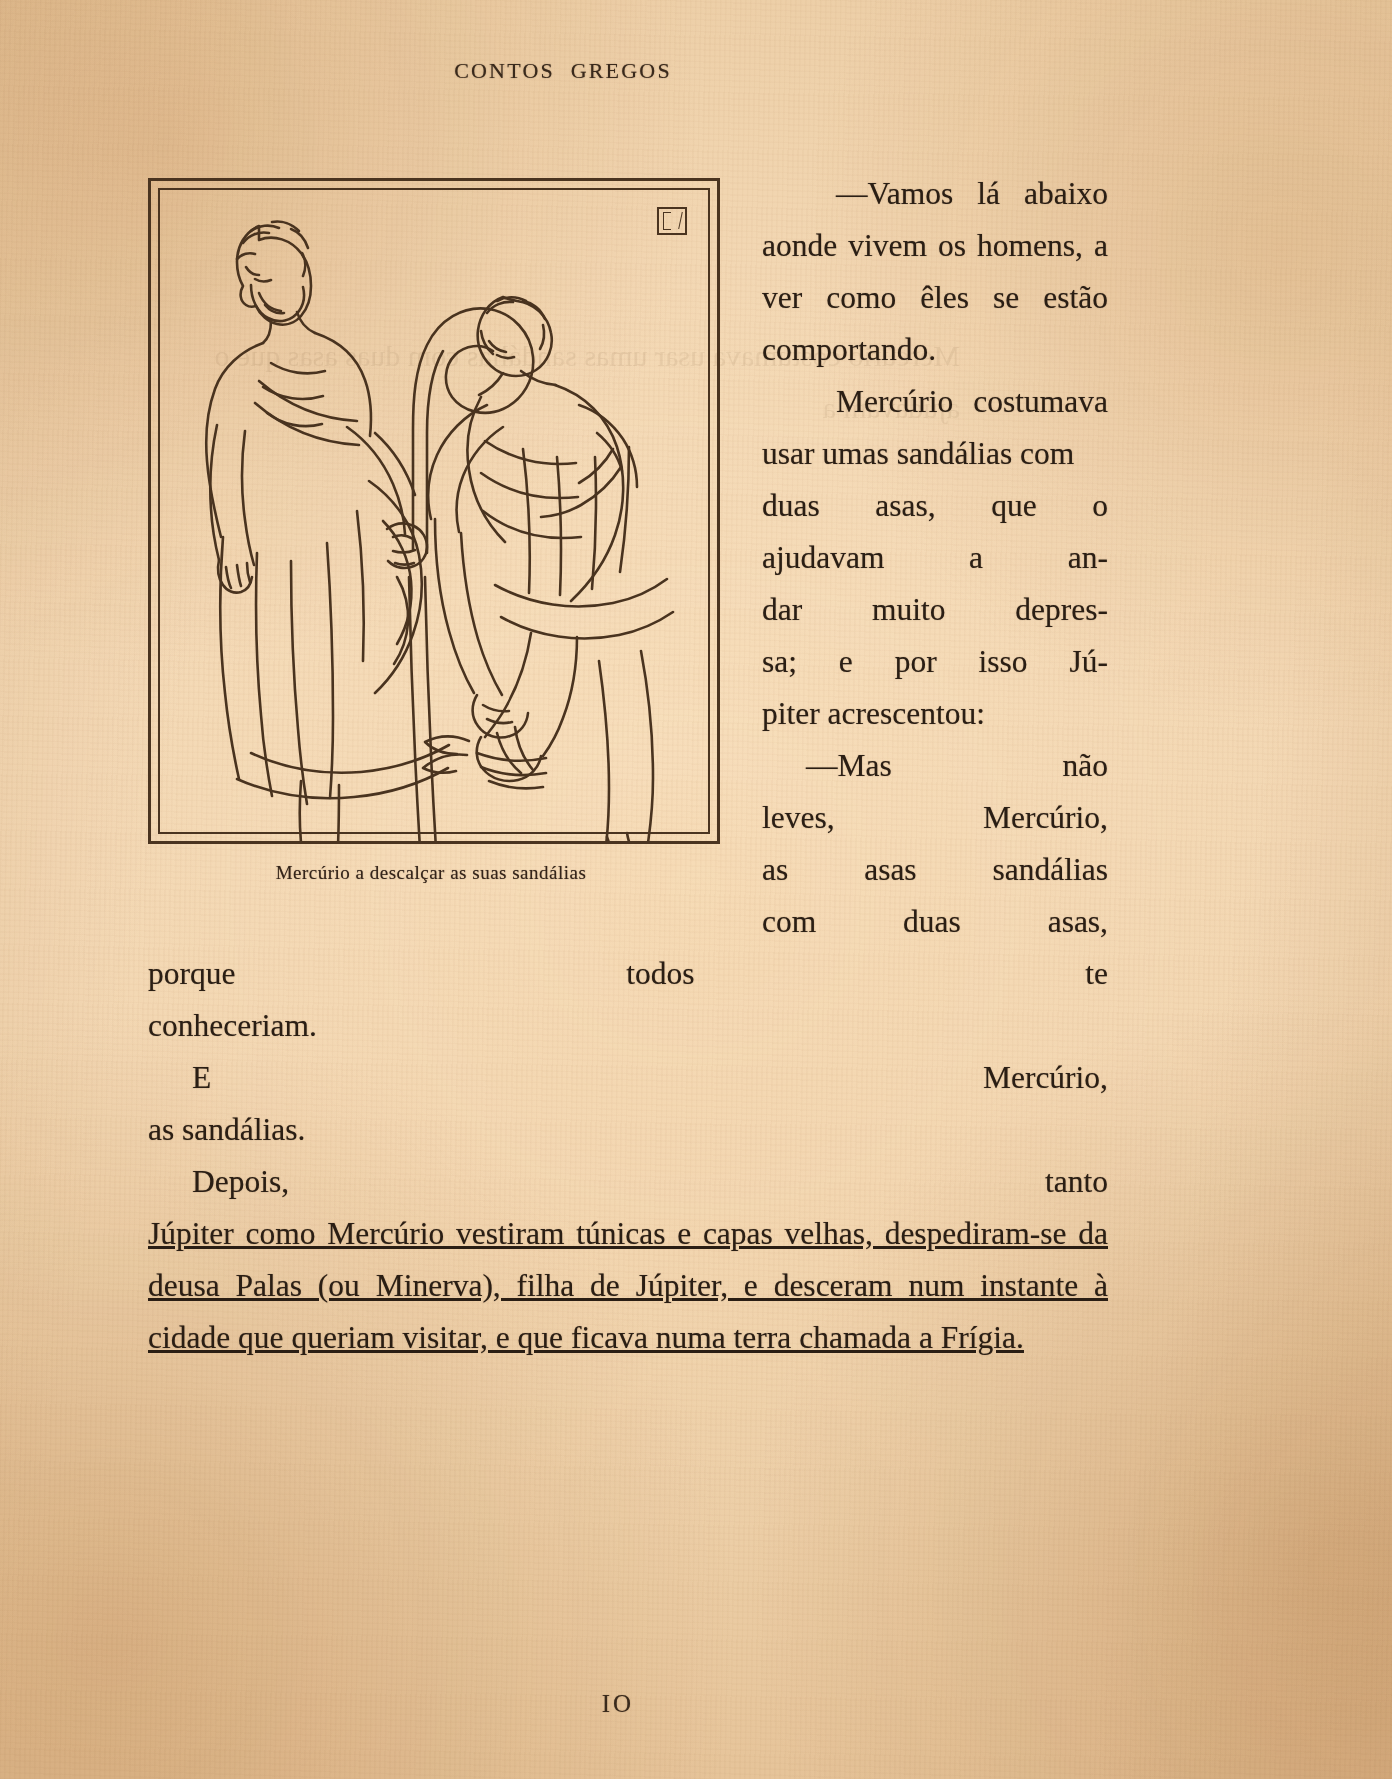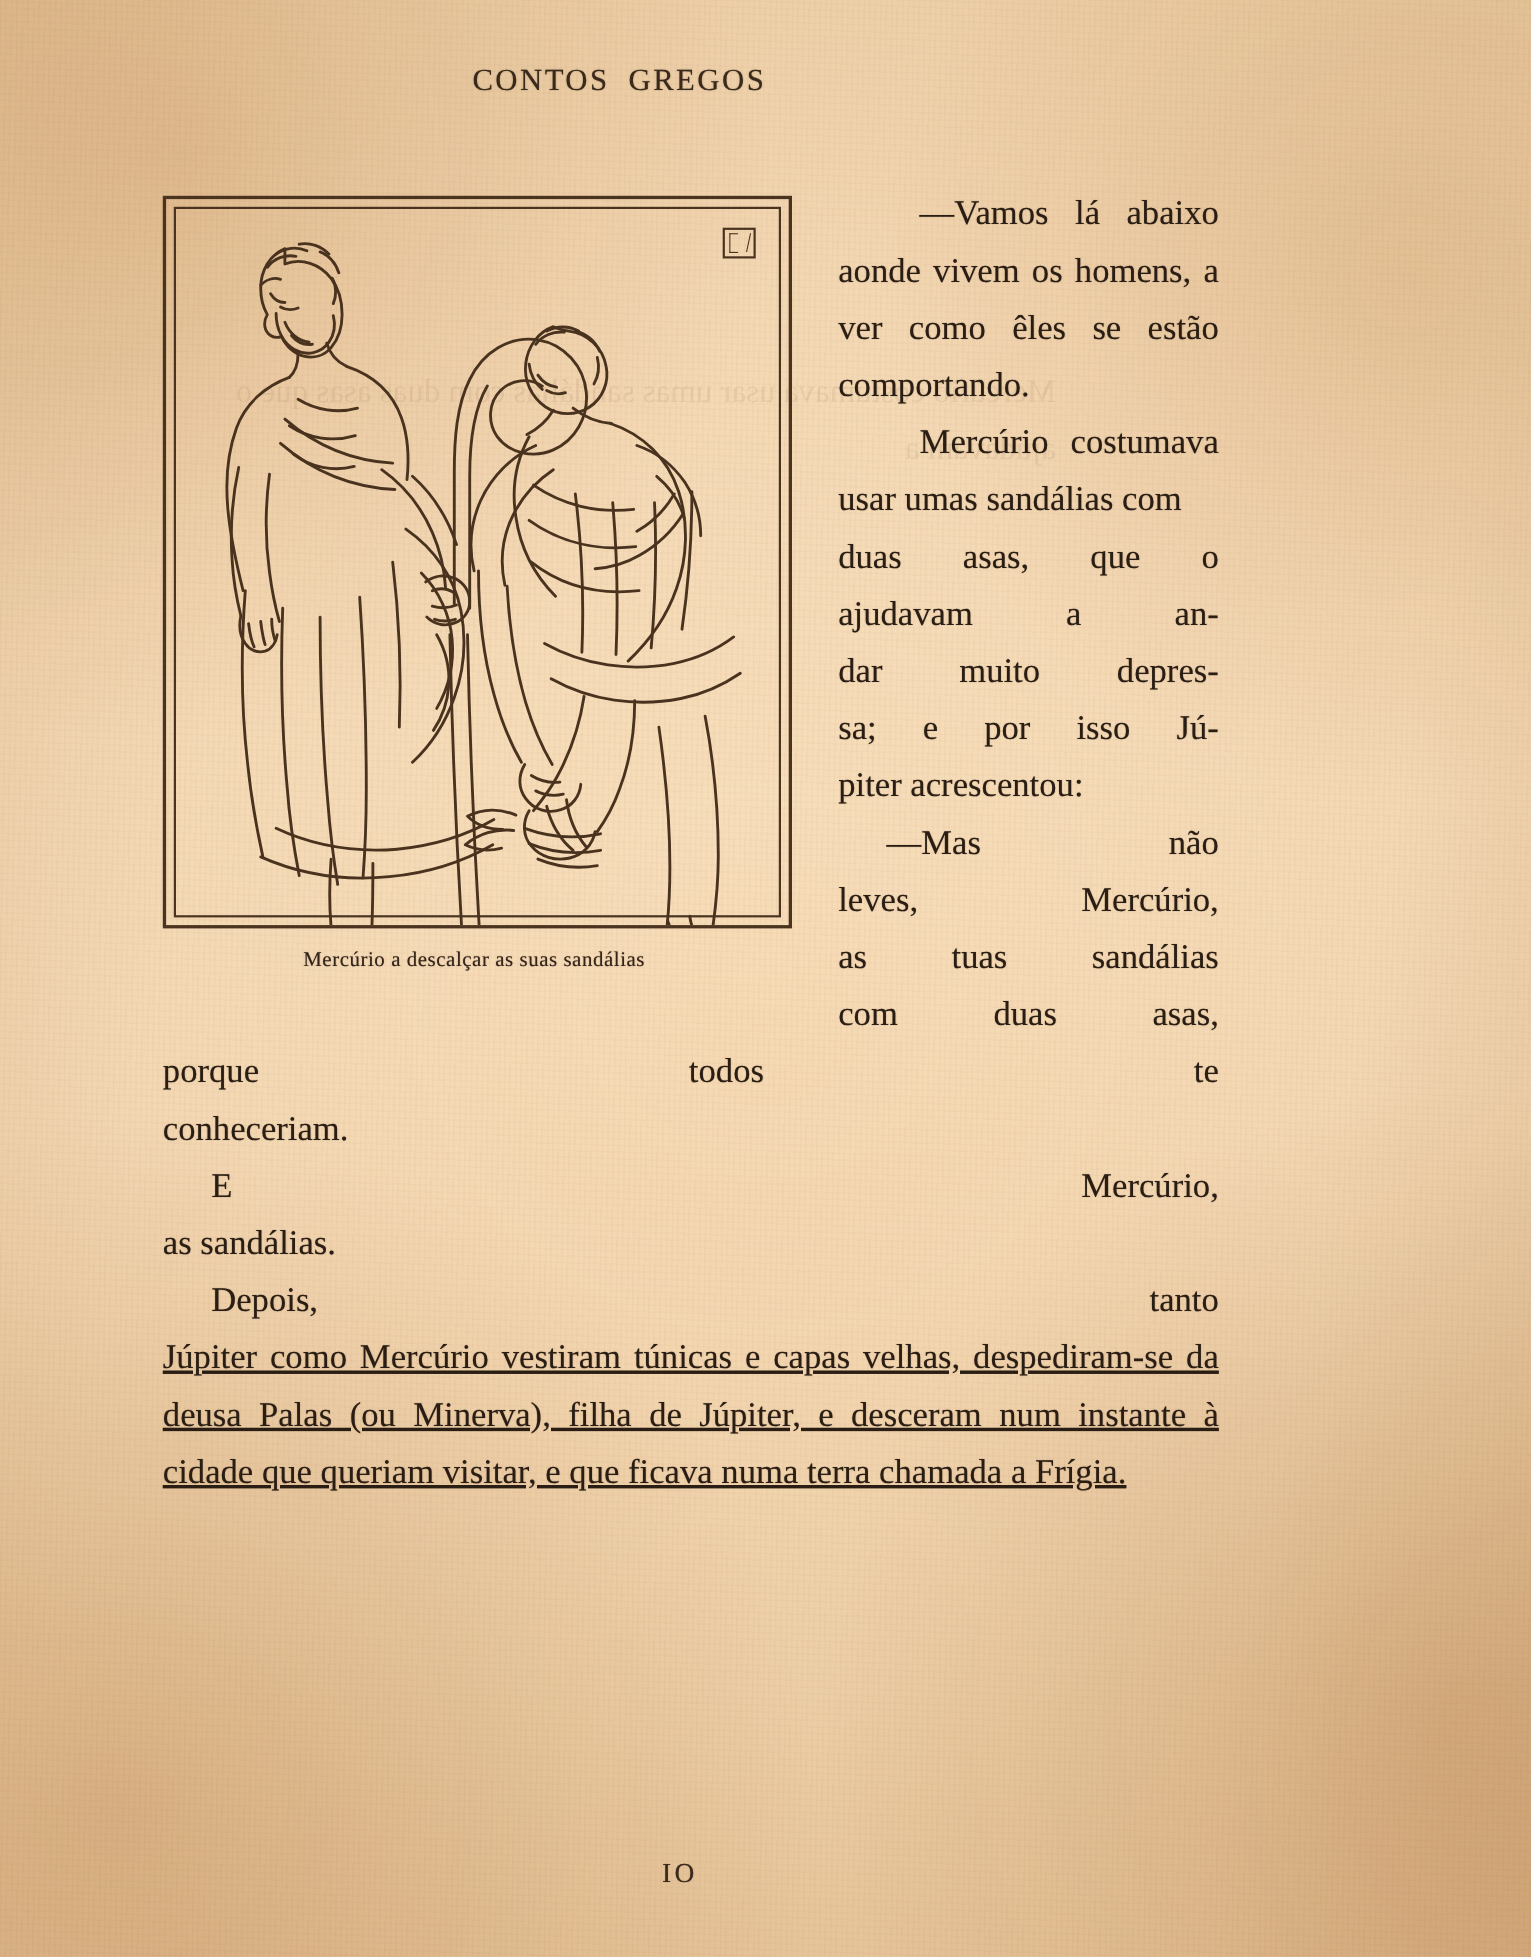--- a/index.html
+++ b/index.html
@@ -50,21 +50,21 @@
     z-index: 3;
   }
 
   
   .running-head {
     position: absolute;
     top: 58px;
     left: 0;
     width: 1126px;
     text-align: center;
-    font-size: 28px;
+    font-size: 22px;
     letter-spacing: 2.2px;
     word-spacing: 8px;
     color: #3a2a1c;
     text-shadow: 0 0 1.2px rgba(60,40,24,0.55);
   }
 
   
   .textblock {
     position: absolute;
     left: 148px;
@@ -374,21 +374,21 @@
 
       <p class="p-indent" style="margin:0;">Mercúrio costumava usar umas sandálias com</p>
 
       <div class="narrow">duas asas, que o</div>
       <div class="narrow">ajudavam a an-</div>
       <div class="narrow">dar muito depres-</div>
       <div class="narrow">sa; e por isso Jú-</div>
       <div class="narrow lastline">piter acrescentou:</div>
       <div class="narrow" style="text-indent:44px;">—Mas não</div>
       <div class="narrow">leves, Mercúrio,</div>
-      <div class="narrow">as tuas sandálias</div>
+      <div class="narrow">as asas sandálias</div>
       <div class="narrow">com duas asas,</div>
       <div class="narrow">porque todos te</div>
       <div class="narrow lastline">conheceriam.</div>
       <div class="narrow" style="text-indent:44px;">E Mercúrio,</div>
       <div class="narrow lastline">as sandálias.</div>
       <div class="narrow" style="text-indent:44px;">Depois, tanto</div>
 
       <p style="margin:0; clear:left;text-decoration:underline;">Júpiter como Mercúrio vestiram túnicas e capas velhas, despediram-se da deusa Palas (ou Minerva), filha de Júpiter, e desceram num instante à cidade que queriam visitar, e que ficava numa terra chamada a Frígia.</p>
     </div>
 

